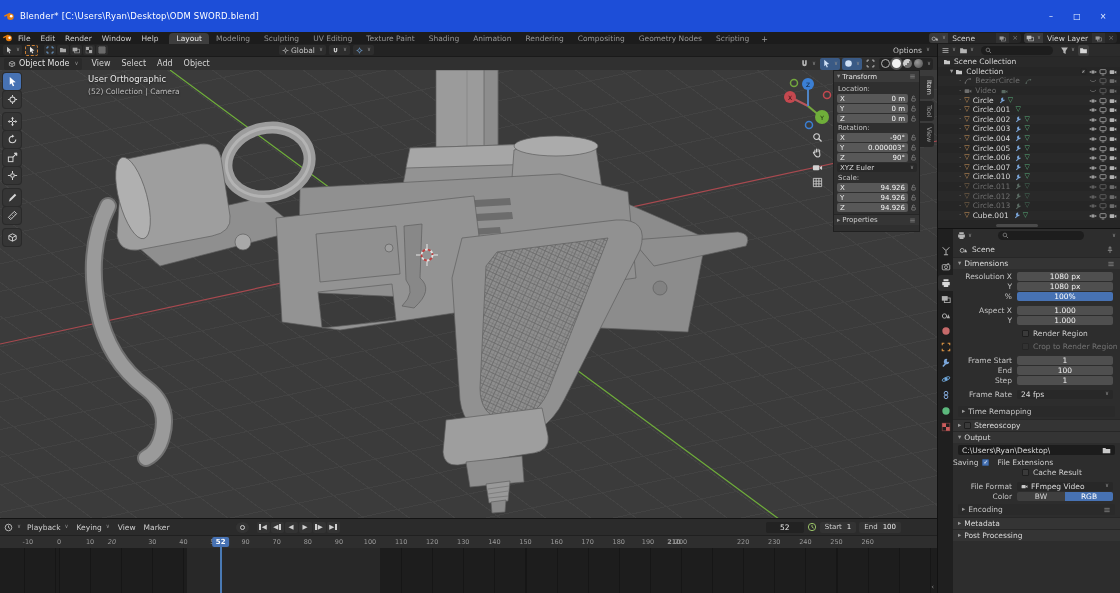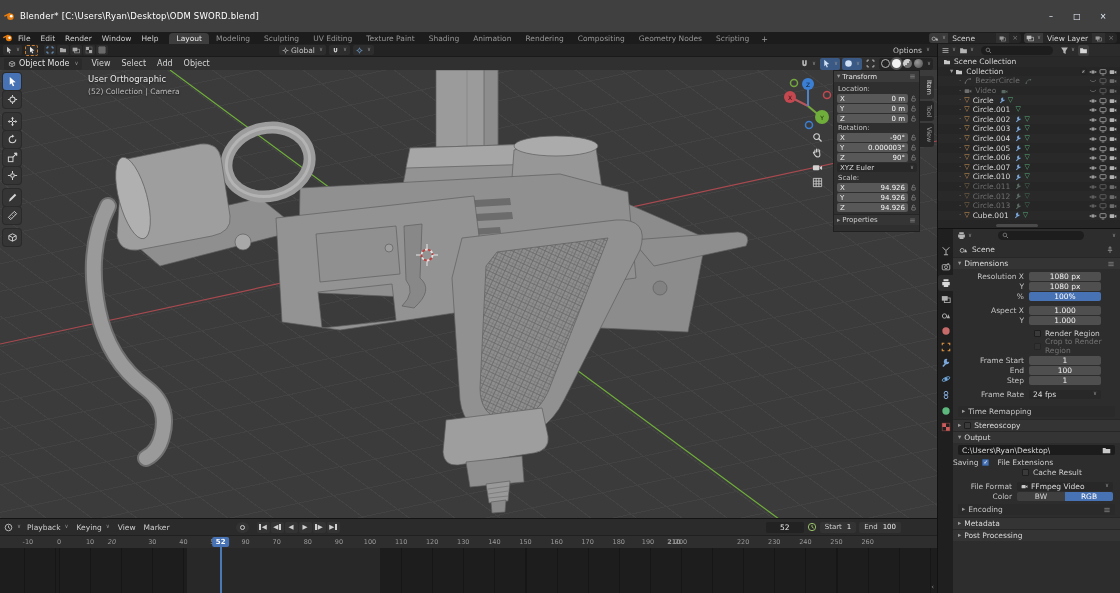--- a/index.html
+++ b/index.html
@@ -4,21 +4,21 @@
 <style>
   *{box-sizing:border-box;margin:0;padding:0;-webkit-user-select:none;user-select:none}
   html,body{width:1120px;height:593px;overflow:hidden;background:#1d1d1d;
     font-family:"DejaVu Sans","Liberation Sans",sans-serif;font-size:9px;color:#c9c9c9}
   #app{position:relative;width:1120px;height:593px;display:flex;flex-direction:column}
   svg.ic{display:inline-block;vertical-align:middle;flex:none}
   .chev{font-size:5.5px;color:#8f8f8f;margin-left:2px;line-height:1}
   .tri{font-size:6.5px;color:#9a9a9a;line-height:1}
 
   
-  .titlebar{height:14px;background:#404040;display:flex;align-items:center;color:#fff;
+  .titlebar{height:14px;background:#1d4ed8;display:flex;align-items:center;color:#fff;
     font-size:8.5px;padding:16px 4px;flex:none}
   .titlebar .t-title{margin-left:5px;letter-spacing:.2px}
   .wincontrols{margin-left:auto;display:flex;gap:0}
   .wincontrols span{width:26px;text-align:center;font-size:8px;color:#eaf3ff;cursor:default}
 
   
   .topbar{height:12px;background:#1c1c1c;display:flex;align-items:stretch;flex:none}
   .menubar{display:flex;align-items:center}
   .menubar .menu{padding:0 5px;font-size:7.5px;color:#cfcfcf}
   .ws-tabs{display:flex;align-items:flex-end;margin-left:6px}
@@ -173,21 +173,21 @@
   .cbrow.disabled{opacity:.42}
   .sub{margin:3px 5px 2px;height:11px;background:#2a2a2a;border-radius:2px;display:flex;
     align-items:center;gap:3px;padding:0 4px;color:#c5c5c5}
   .sub .ph-r{margin-left:auto;color:#8a8a8a}
   .pathfld{margin:2px 5px;height:10px;background:#1c1c1c;border-radius:2px;display:flex;
     align-items:center;padding:0 4px;color:#d8d8d8;gap:3px}
   .pathfld .fold{margin-left:auto;color:#c9c9c9}
   .seg{flex:1;display:flex;height:9px;border-radius:2px;overflow:hidden}
   .seg span{flex:1;display:flex;align-items:center;justify-content:center;background:#3f3f3f;color:#d5d5d5}
   .seg span.active{background:#4772b3;color:#fff}
-  .pbody{padding:2px 12px 4px}
+  .pbody{padding:2px 0 4px}
 </style>
 </head>
 <body>
 
 <svg width="0" height="0" style="position:absolute">
   <defs>
     <symbol id="s-eye" viewBox="0 0 12 12">
         <path d="M1 6 Q6 1.8 11 6 Q6 10.2 1 6 Z" fill="none" stroke="currentColor" stroke-width="1.1"></path>
         <circle cx="6" cy="6" r="1.6" fill="currentColor"></circle>
       </symbol>

